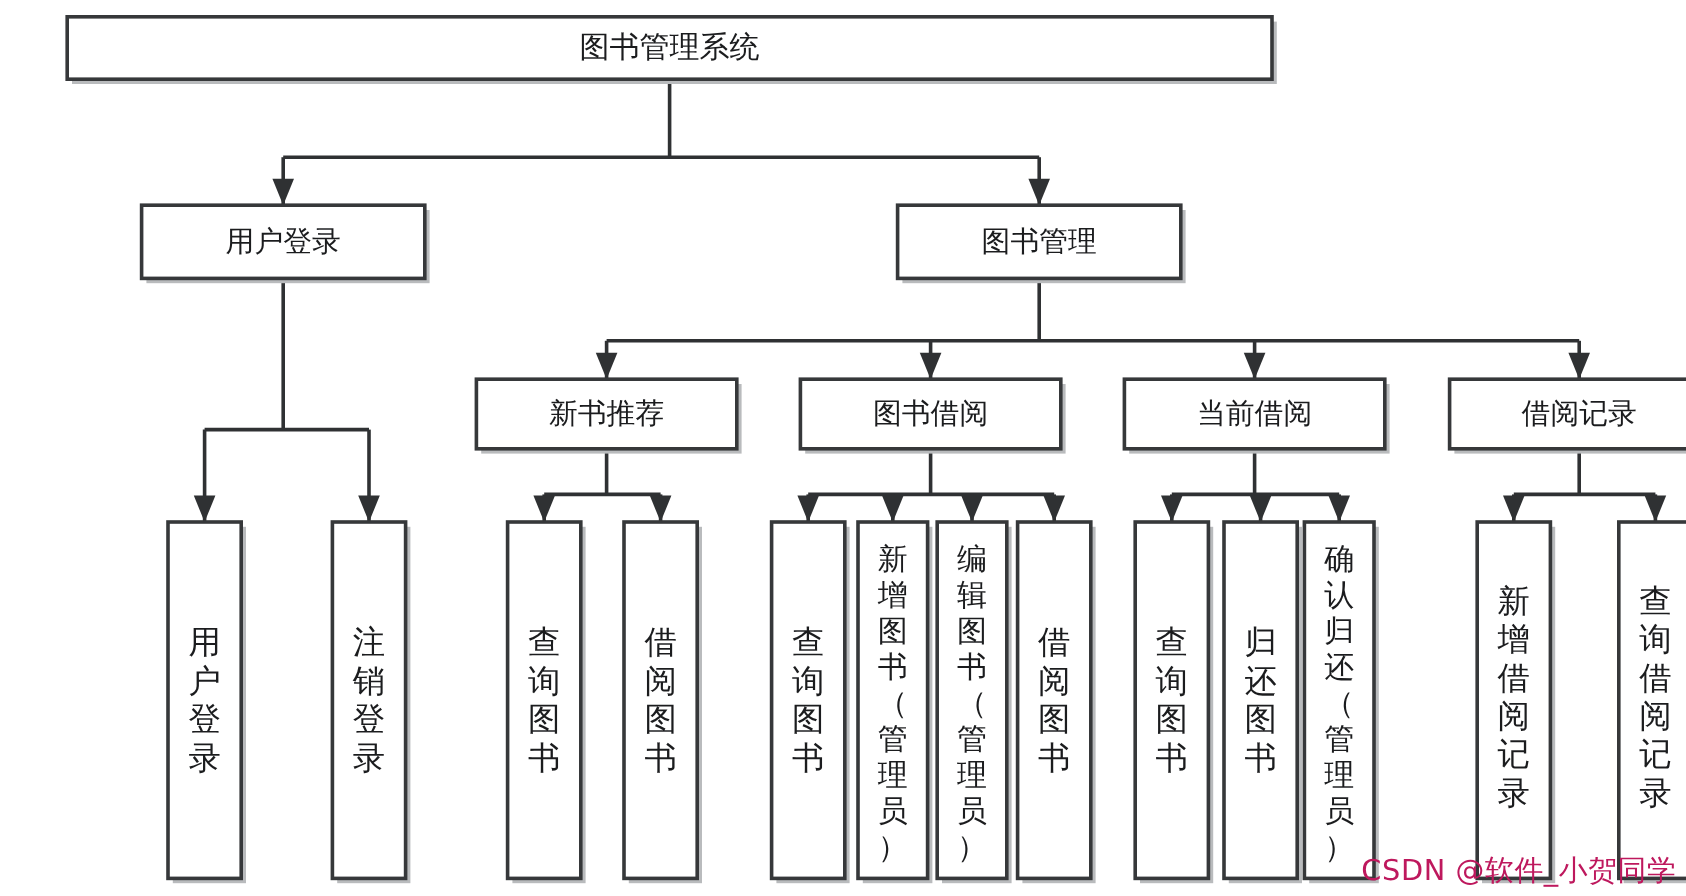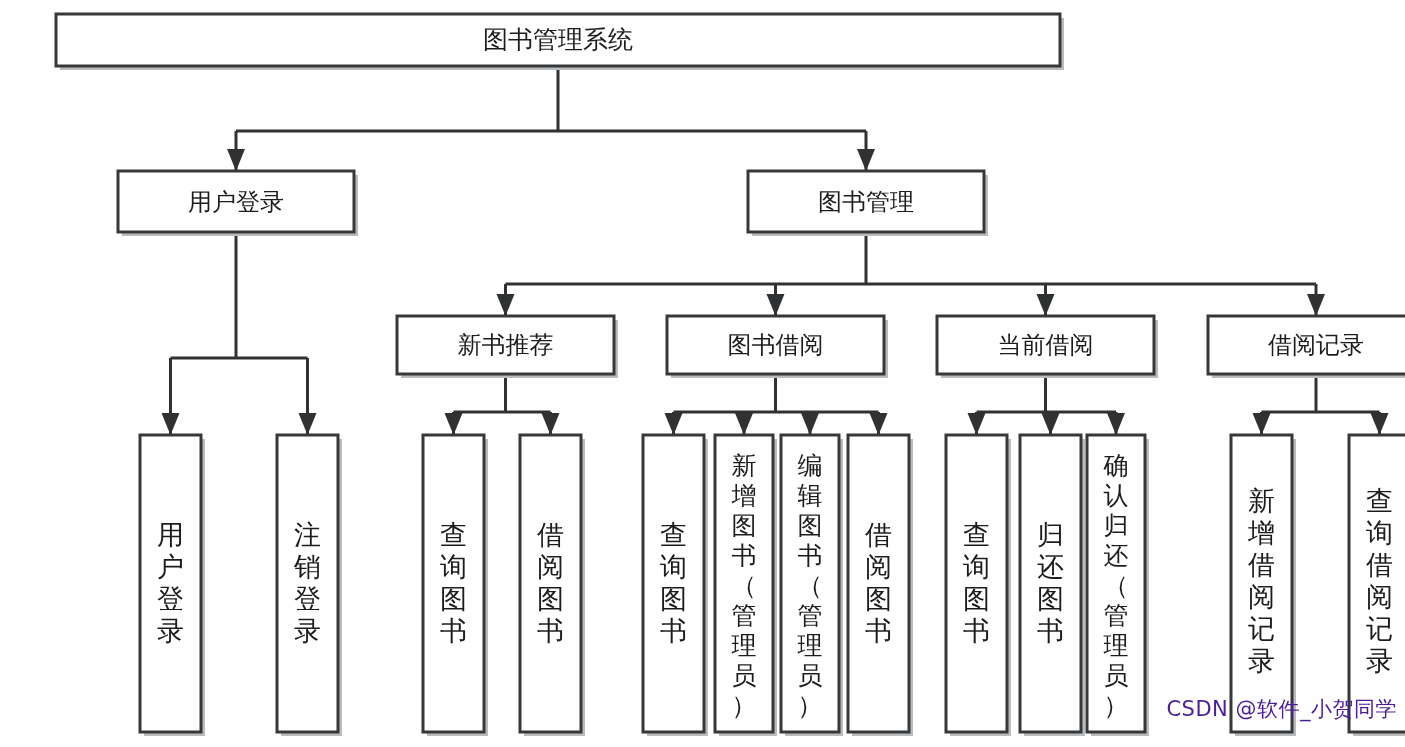--- a/index.html
+++ b/index.html
@@ -63,24 +63,24 @@
     font-family: "DejaVu Sans", "Liberation Sans", sans-serif;
     font-size: 27px;
     text-anchor: middle;
   }
   .leaf-label.narrow {
     font-size: 25px;
   }
   .watermark {
     position: absolute;
     right: 8px;
-    bottom: 24px;
-    font-family: "DejaVu Sans", "Liberation Sans", sans-serif;
-    font-size: 21px;
-    color: #4c1d95;
+    bottom: 6px;
+    font-family: "DejaVu Sans", "Liberation Sans", sans-serif;
+    font-size: 24px;
+    color: #be185d;
     letter-spacing: 0.5px;
     white-space: nowrap;
     pointer-events: none;
     user-select: none;
   }
 </style>
 </head>
 <body>
 
 <div id="diagram-root">

